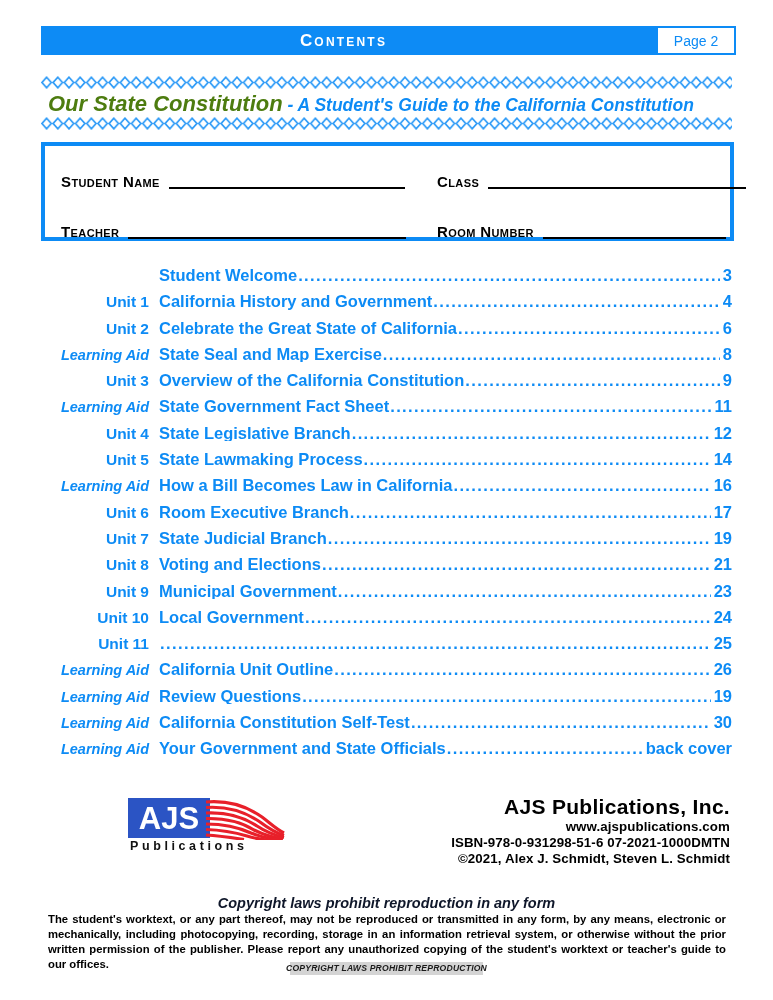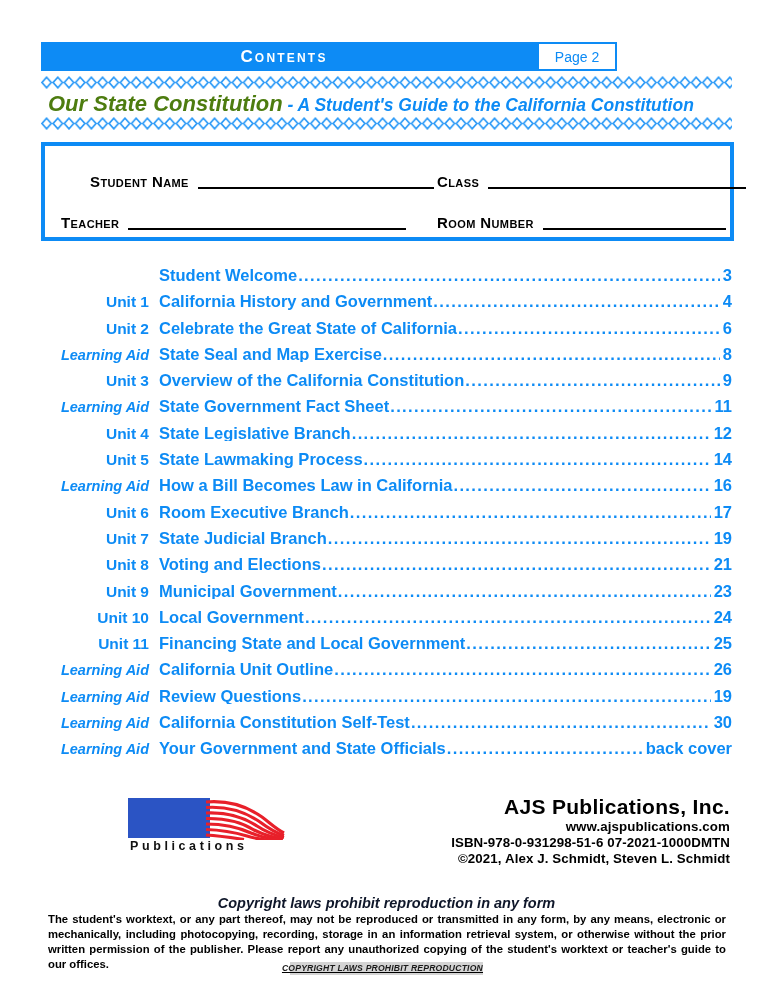--- a/index.html
+++ b/index.html
@@ -18,22 +18,22 @@
   .page {
     position: absolute;
     inset: 0;
     background: #ffffff;
   }
 
   
   .header-bar {
     position: absolute;
     left: 41px;
-    top: 42px;
-    width: 576px;
+    top: 26px;
+    width: 695px;
     height: 29px;
     background: #0d8bf5;
     display: flex;
     align-items: center;
     justify-content: center;
   }
   .header-title {
     color: #ffffff;
     font-size: 17px;
     font-weight: bold;
@@ -106,21 +106,21 @@
   }
   .info-row {
     position: absolute;
     left: 0;
     width: 100%;
     height: 26px;
     display: flex;
     align-items: flex-end;
   }
   .info-row.r1 { top: 17px; }
-  .info-row.r2 { top: 58px; text-align: center; }
+  .info-row.r2 { top: 67px; text-align: center; }
 
   .field {
     display: flex;
     align-items: flex-end;
     position: absolute;
   }
   .field-label {
     font-size: 15px;
     font-weight: bold;
     font-variant: small-caps;
@@ -128,21 +128,21 @@
     color: #000000;
     line-height: 1;
     white-space: nowrap;
   }
   .field-rule {
     border-bottom: 2.2px solid #000000;
     margin-left: 9px;
     height: 1px;
   }
 
-  .f-student { left: 16px; margin-left: 29px; }
+  .f-student { left: 16px; }
   .f-student .field-rule { width: 236px; }
   .f-class   { left: 392px; }
   .f-class .field-rule { width: 258px; }
   .f-teacher { left: 16px; }
   .f-teacher .field-rule { width: 278px; }
   .f-room    { left: 392px; }
   .f-room .field-rule { width: 183px; }
 
   
   .toc {
@@ -305,22 +305,21 @@
   }
   .stamp {
     position: absolute;
     left: 290px;
     top: 962px;
     width: 193px;
     height: 13px;
     background: #d4d4d4;
     display: flex;
     align-items: center;
-    justify-content: flex-end;
-    text-decoration: underline;
+    justify-content: center;
   }
   .stamp span {
     font-size: 8.6px;
     font-weight: bold;
     font-style: italic;
     color: #1a1a1a;
     letter-spacing: 0.2px;
     line-height: 1;
     white-space: nowrap;
   }
@@ -490,21 +489,20 @@
         <div class="toc-kind">Unit 10</div>
         <div class="toc-mid">
           <span class="toc-title">Local Government</span>
           <span class="toc-dots">......................................................................................................................</span>
           <span class="toc-page">24</span>
         </div>
       </div>
       <div class="toc-row">
         <div class="toc-kind">Unit 11</div>
         <div class="toc-mid">
-          <span class="toc-title">Financing State and Local Government </span>
           <span class="toc-dots">......................................................................................................................</span>
           <span class="toc-page">25</span>
         </div>
       </div>
       <div class="toc-row">
         <div class="toc-kind aid">Learning Aid</div>
         <div class="toc-mid">
           <span class="toc-title">California Unit Outline </span>
           <span class="toc-dots">......................................................................................................................</span>
           <span class="toc-page">26</span>
@@ -531,20 +529,21 @@
         <div class="toc-mid">
           <span class="toc-title">Your Government and State Officials </span>
           <span class="toc-dots">......................................................................................................................</span>
           <span class="toc-page">back cover</span>
         </div>
       </div>
     </div>
 
   <div class="logo">
     <div class="logo-box"></div>
+    <div class="logo-ajs">AJS</div>
     <div class="logo-flag">
       <svg width="86" height="42" viewBox="0 0 86 42" xmlns="http://www.w3.org/2000/svg">
         <g fill="none" stroke="#e8202a" stroke-width="3.1">
           <path d="M2 4 C 26 2, 44 9, 58 19 C 66 25, 72 31, 80 35"></path>
           <path d="M2 9.5 C 26 8, 43 15, 56 24 C 64 30, 70 34, 80 37.5"></path>
           <path d="M2 15 C 25 14, 41 20, 53 28 C 62 34, 70 37, 80 39.5"></path>
           <path d="M2 20.5 C 24 20, 39 25, 50 32 C 60 37, 69 39.5, 79 41"></path>
           <path d="M2 26 C 22 26, 36 30, 47 35 C 57 39, 67 41, 77 42"></path>
           <path d="M2 31.5 C 20 32, 33 35, 43 38 C 53 41, 63 42.5, 74 43"></path>
           <path d="M2 37 C 18 38, 30 40, 40 41.5"></path>

